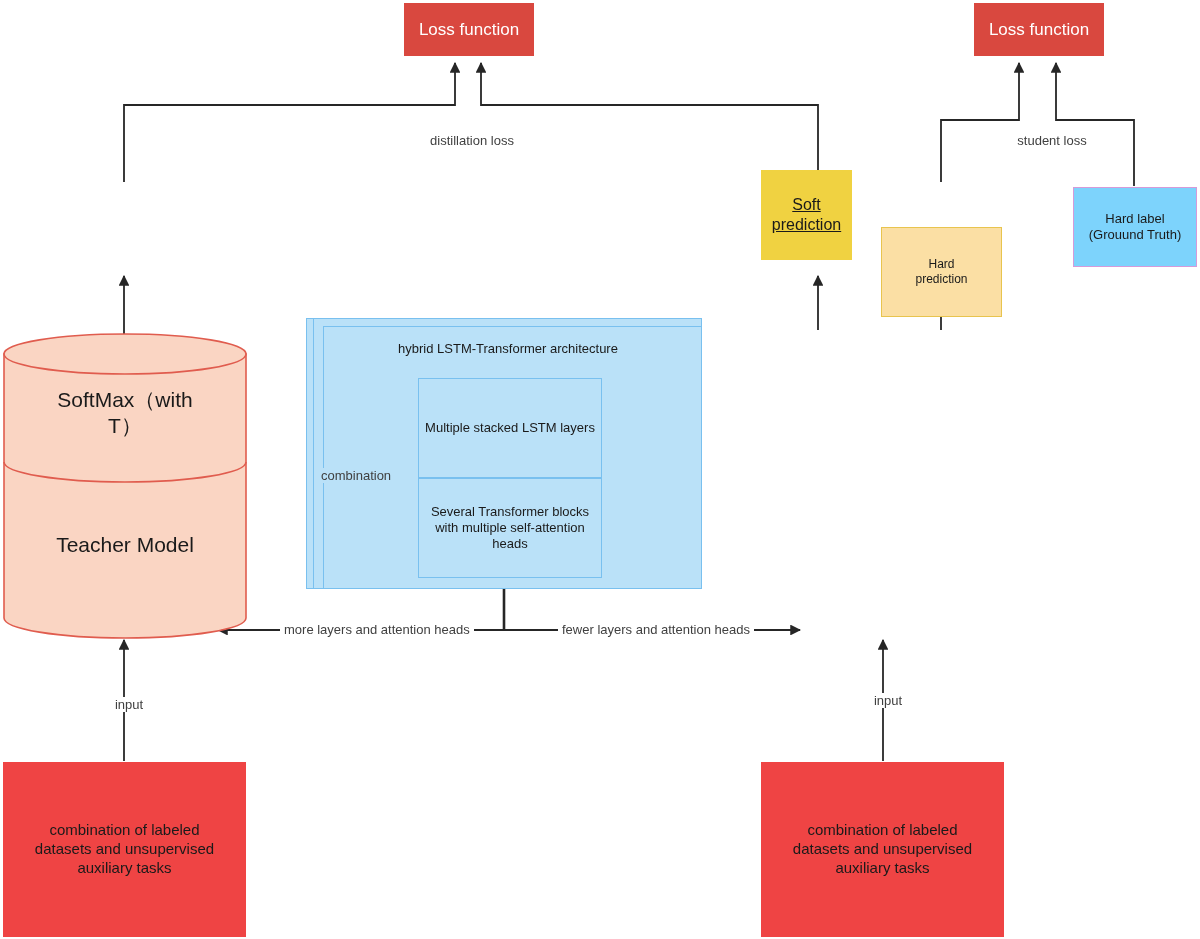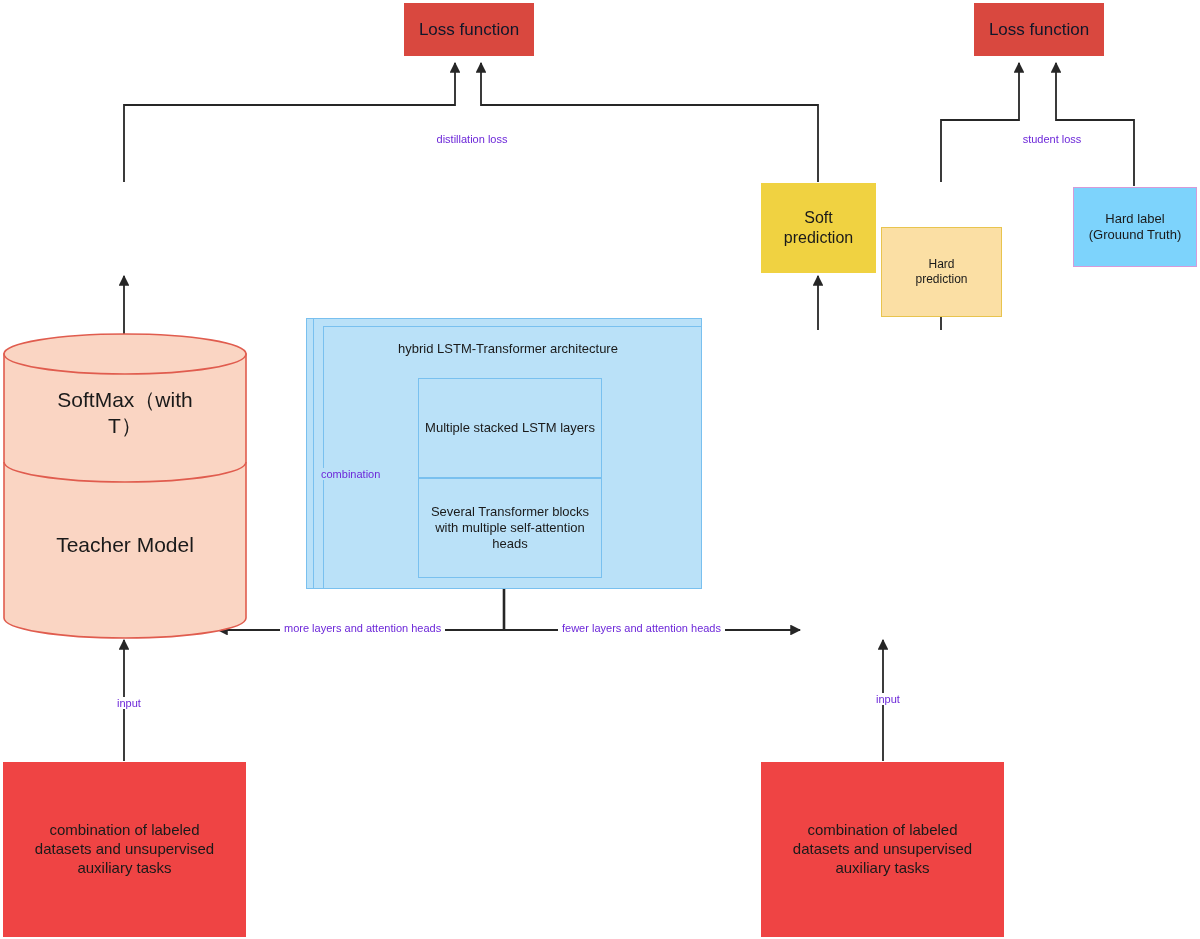--- a/index.html
+++ b/index.html
@@ -32,28 +32,28 @@
     align-items: center;
     justify-content: center;
     text-align: center;
     line-height: 1.25;
   }
   .lbl {
     position: absolute;
     background: #ffffff;
     padding: 0 4px;
     white-space: nowrap;
-    font-size: 11px;
-    color: #6d28d9;
+    font-size: 13px;
+    color: #404040;
     text-align: center;
   }
   
   .loss-box {
     background: #d9483f;
-    color: #0f172a;
+    color: #ffffff;
     font-size: 17px;
   }
   .soft-labels {
     background: #f79d82;
     font-size: 22px;
   }
   .soft-pred {
     background: #f0d241;
     font-size: 16px;
   }
@@ -196,21 +196,21 @@
   </div>
 
   <div class="node blue-sub" style="left:418px; top:478px; width:184px; height:100px;">
     <span style="padding:0 6px; white-space:pre-line;">Several Transformer blocks
 with multiple self-attention
 heads</span>
   </div>
 
   <div class="lbl" style="left:317px; top:468px; background:#bae1f8;">combination</div>
 
-  <div class="node soft-pred" style="left:761px; top:183px; width:115px; height:90px;">
+  <div class="node soft-pred" style="left:761px; top:170px; width:91px; height:90px;text-decoration:underline;">
     <span style="white-space:pre-line;">Soft
 prediction</span>
   </div>
 
   <div class="node hard-pred" style="left:881px; top:183px; width:121px; height:90px;">
     <span style="white-space:pre-line;">Hard
 prediction</span>
   </div>
 
   <div class="node hard-label" style="left:1073px; top:187px; width:124px; height:80px;">

